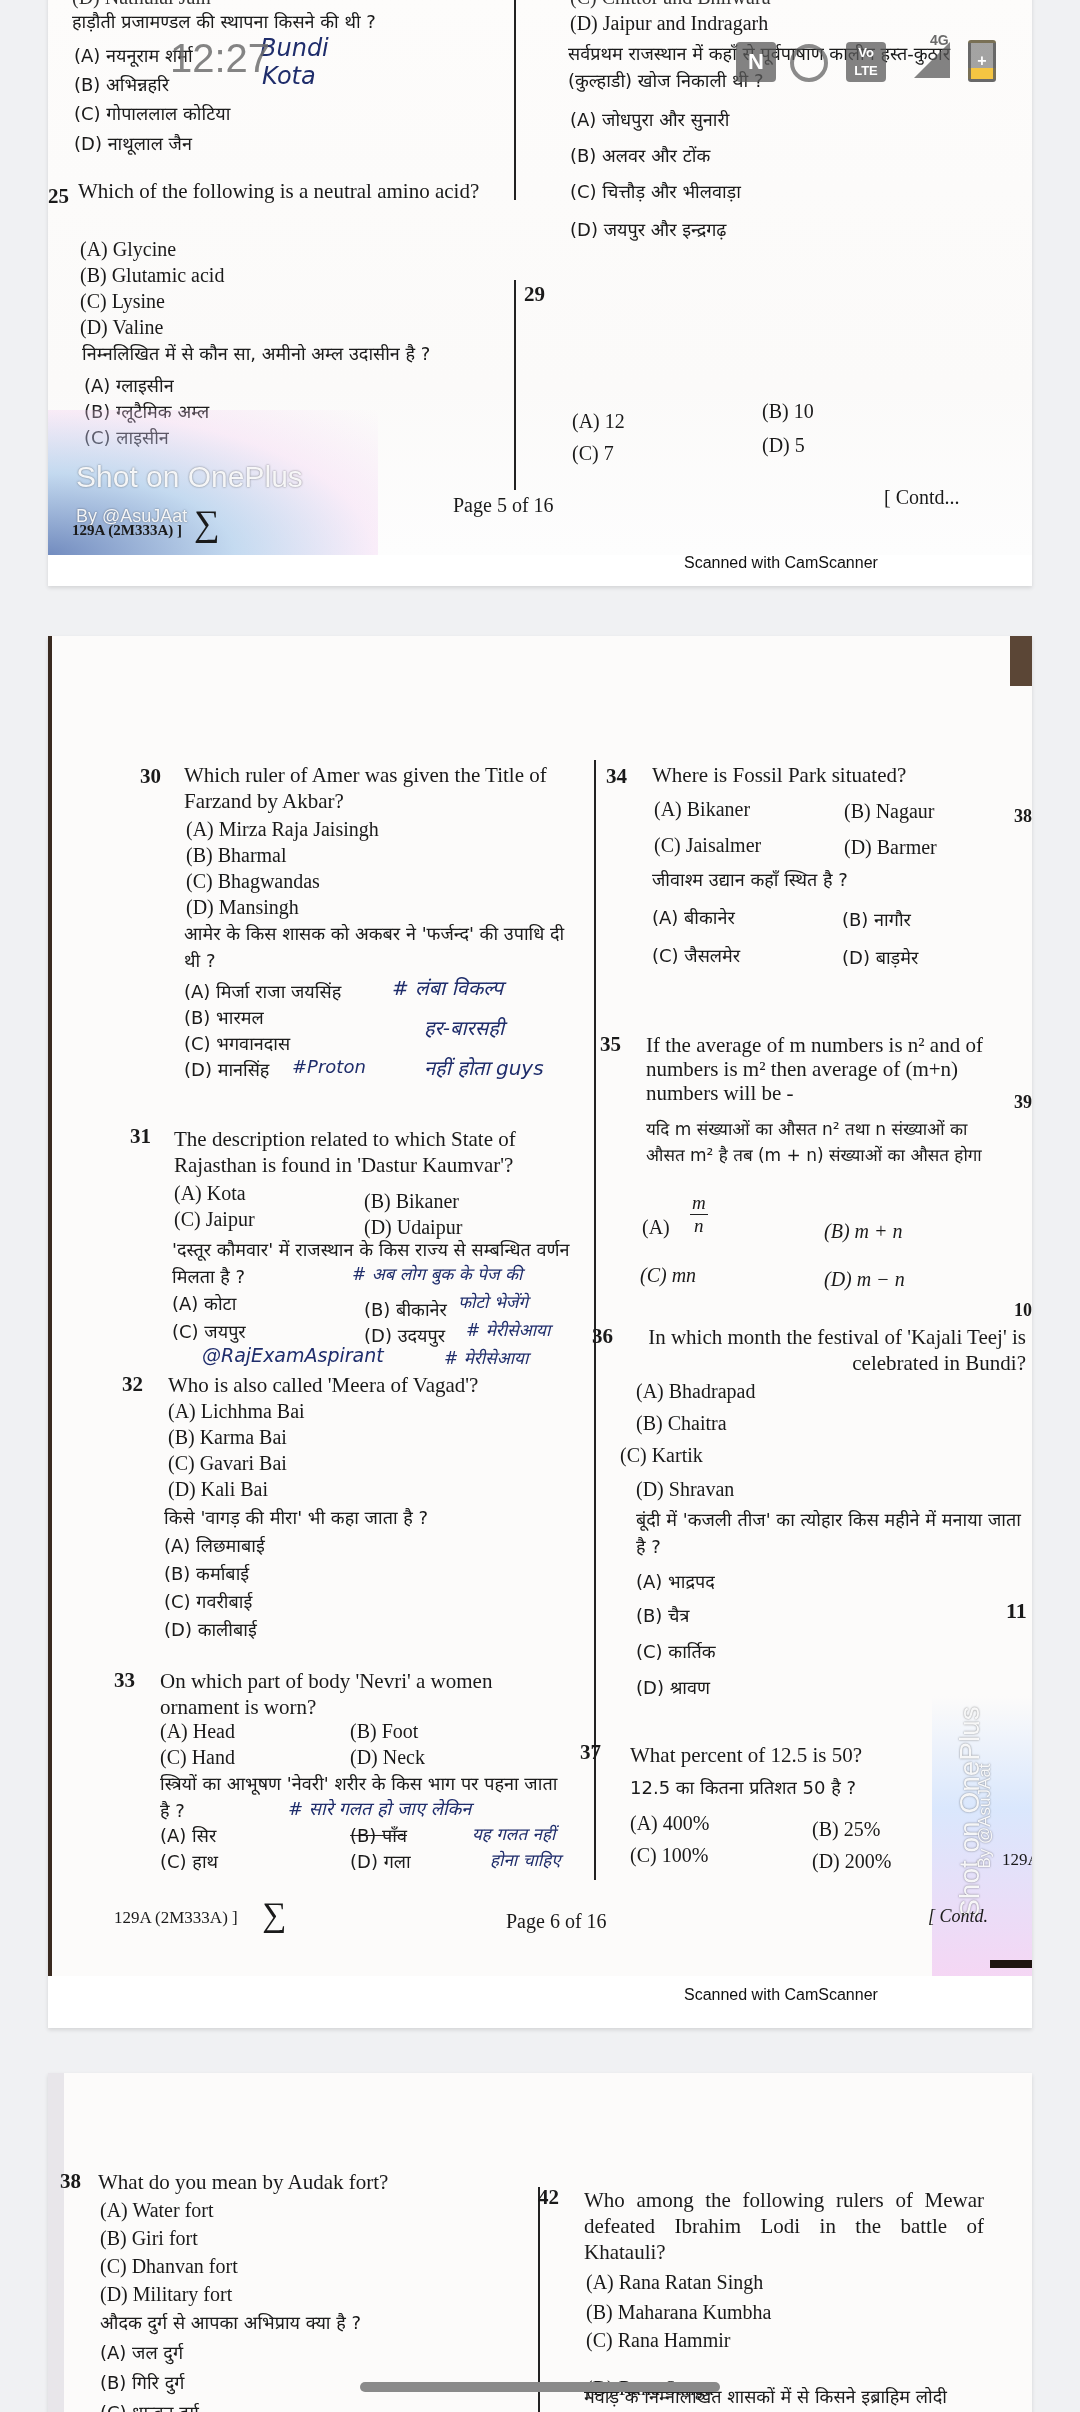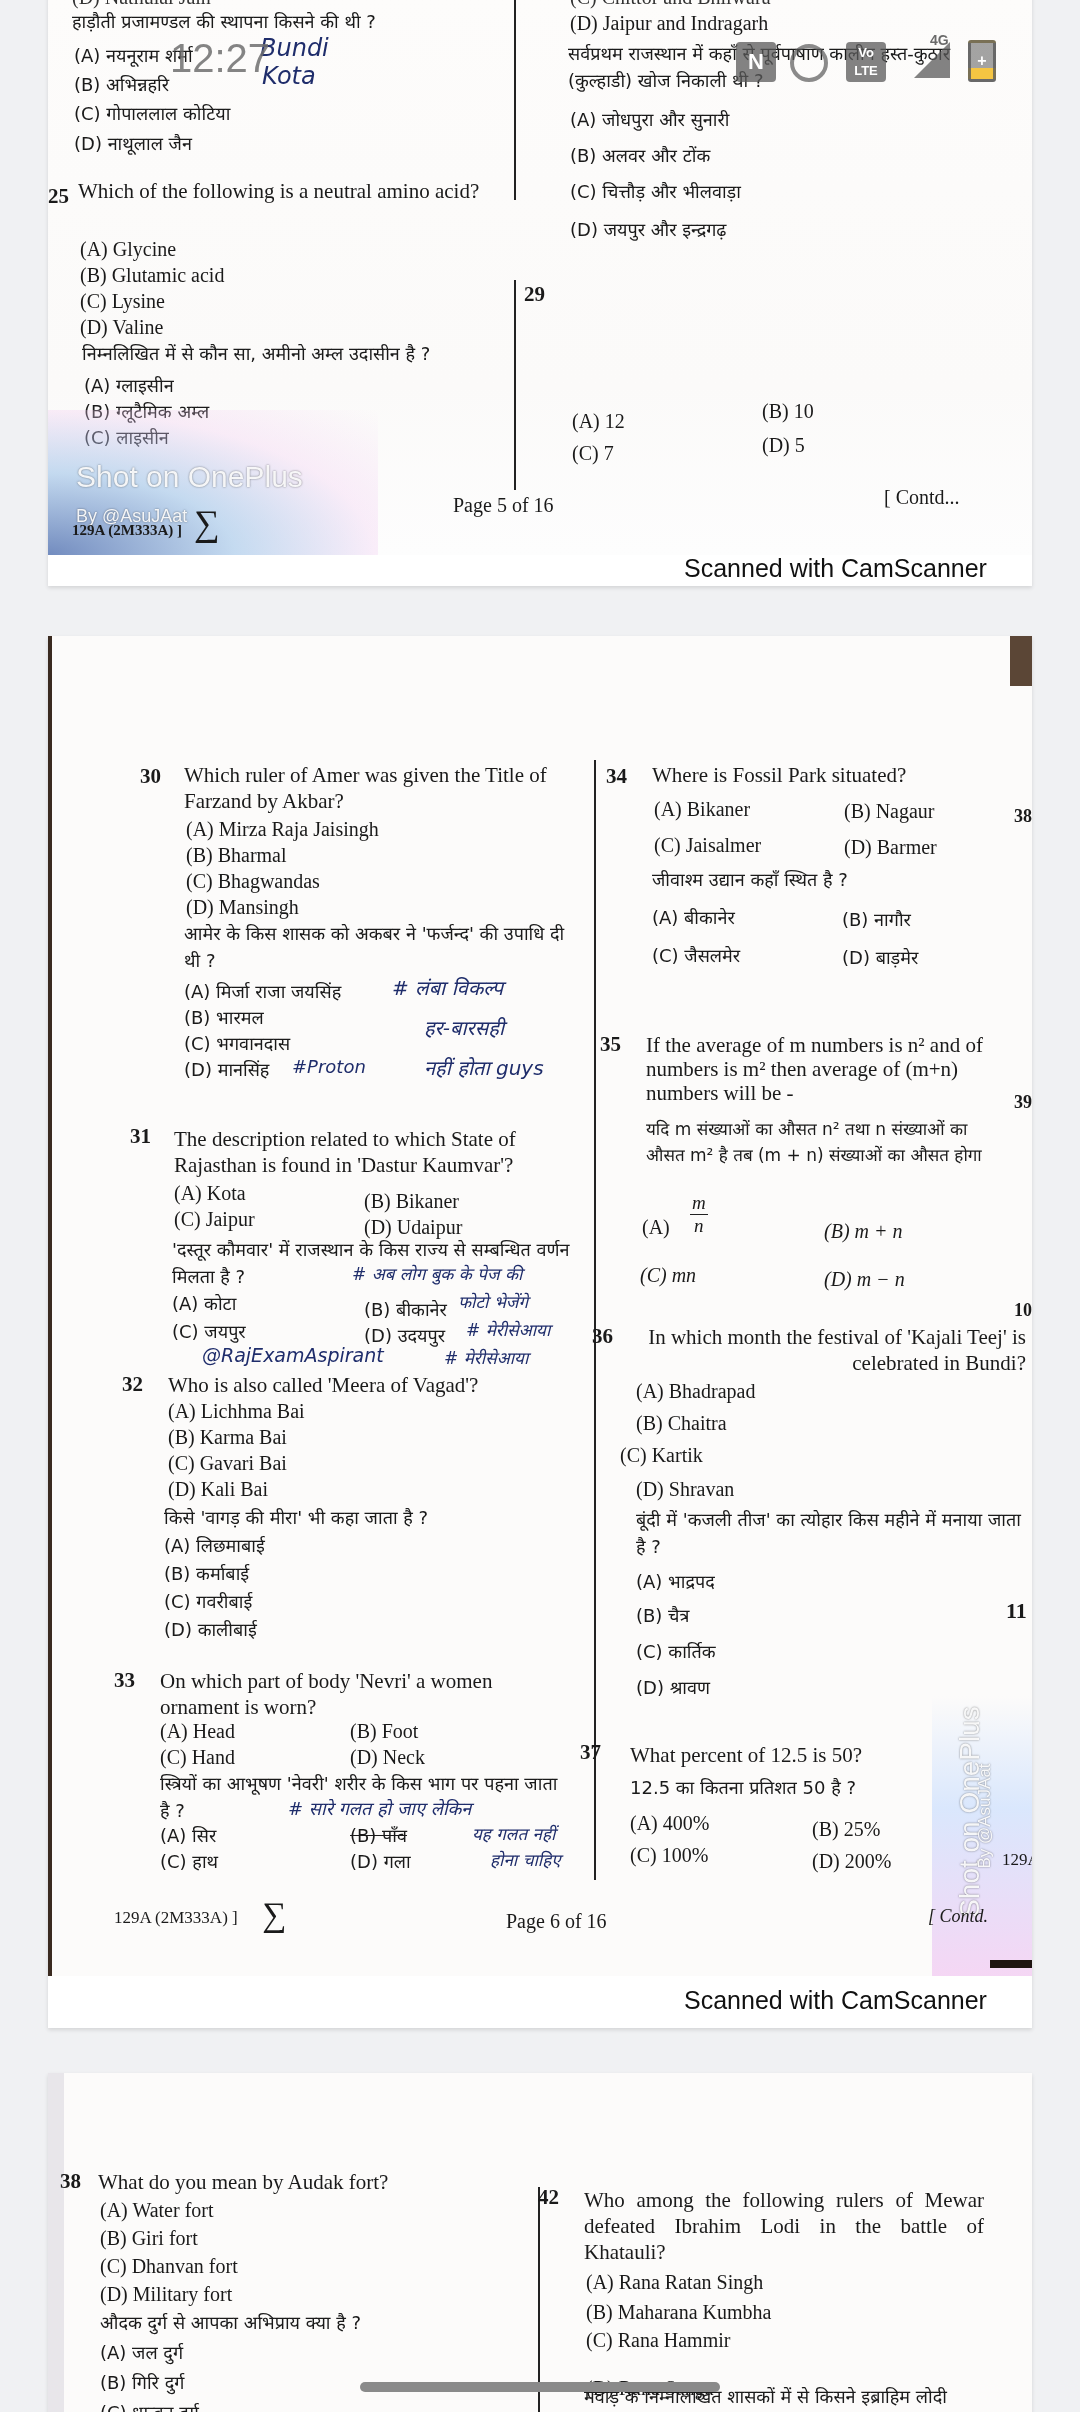--- a/index.html
+++ b/index.html
@@ -6,21 +6,21 @@
   body{width:1080px;height:2412px;overflow:hidden;background:#f0f1f3;position:relative;font-family:"Liberation Serif","DejaVu Serif",serif;color:#1a1a1a;}
   .page{position:absolute;left:48px;width:984px;background:#fff;box-shadow:0 2px 4px rgba(0,0,0,0.12);overflow:hidden;}
   .scan{position:absolute;left:0;right:0;top:0;background:#fcfbfa;}
   .abs{position:absolute;white-space:nowrap;}
   .q{font-size:21px;line-height:26px;}
   .hi{font-family:"DejaVu Sans",sans-serif;font-size:18px;line-height:27px;}
   .qnum{font-weight:bold;font-size:21px;}
   .opt{font-size:20px;line-height:26px;}
   .vline{position:absolute;width:2px;background:#222;}
   .foot{font-size:20px;}
-  .cam{position:absolute;font-family:"Liberation Sans",sans-serif;font-size:25px;color:#111;}
+  .cam{position:absolute;font-family:"Liberation Sans",sans-serif;font-size:16px;color:#111;}
   .hand{font-family:"DejaVu Sans",sans-serif;font-style:italic;color:#1f2d6b;font-size:20px;}
   .wm{font-family:"Liberation Sans",sans-serif;color:rgba(255,255,255,0.92);text-shadow:0 0 2px rgba(0,0,0,0.5);}
   .statusbar{position:absolute;top:36px;left:0;right:0;height:50px;pointer-events:none;}
   .sb-icon{position:absolute;top:6px;width:40px;height:40px;background:rgba(90,90,90,0.75);border-radius:4px;color:#fff;font-family:"Liberation Sans",sans-serif;font-weight:bold;text-align:center;line-height:40px;font-size:22px;}
   .clock{position:absolute;left:170px;top:0;font-family:"Liberation Sans",sans-serif;font-size:40px;color:rgba(110,110,110,0.85);}
   .home-bar{position:absolute;left:360px;top:2382px;width:360px;height:10px;border-radius:5px;background:#8a8a8a;}
 </style>
 </head>
 <body>
 

